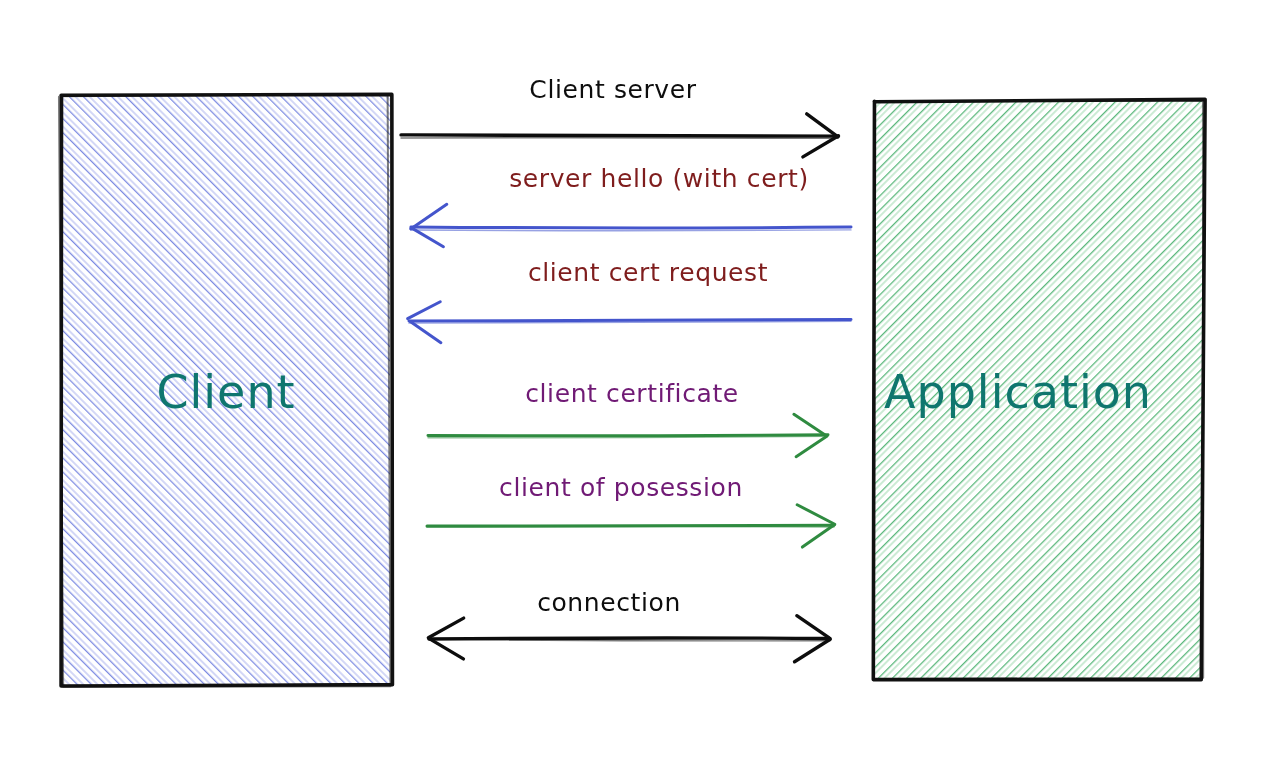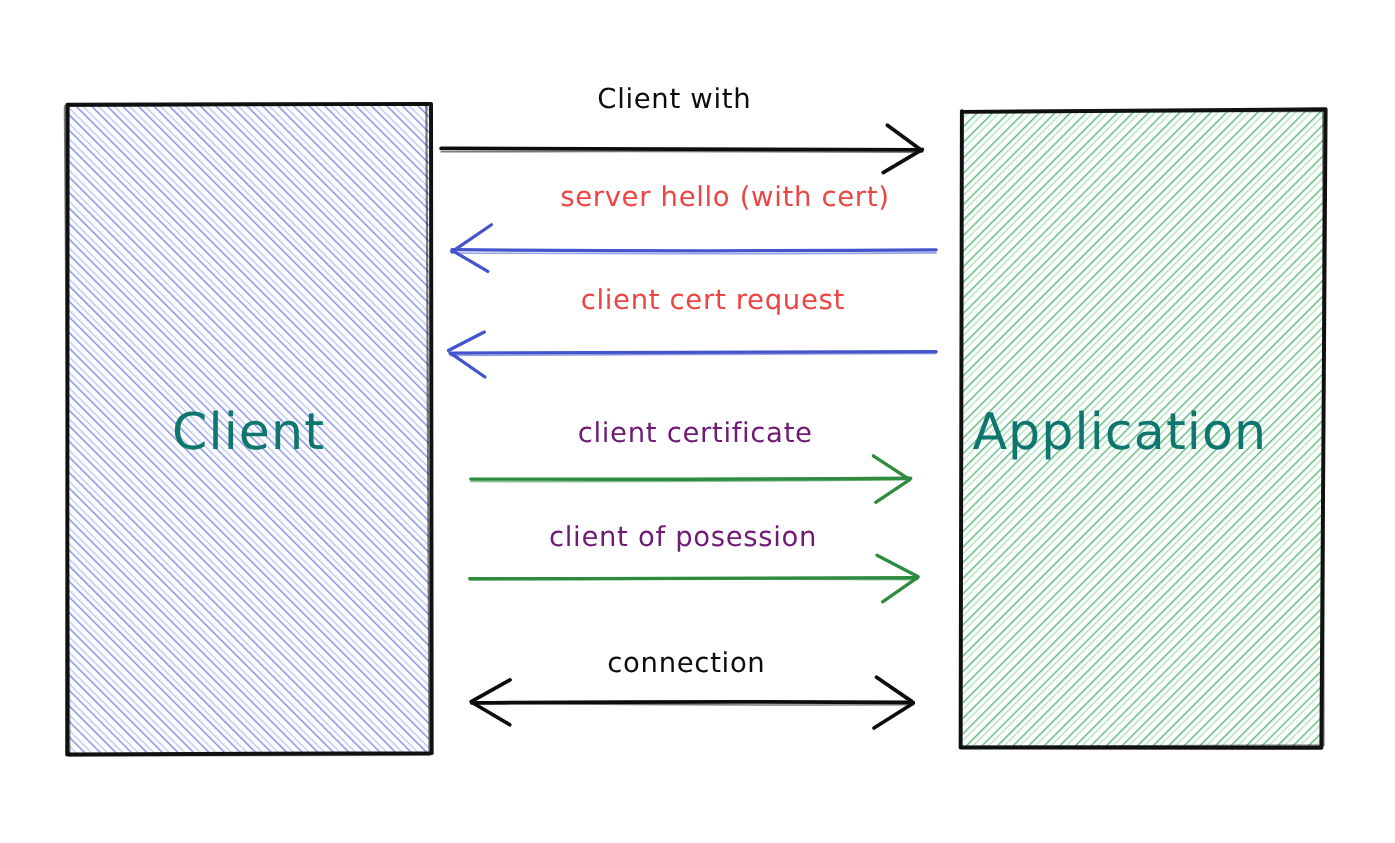--- a/index.html
+++ b/index.html
@@ -30,21 +30,21 @@
     position: absolute;
     font-family: "DejaVu Sans", sans-serif;
     font-size: 25px;
     font-weight: 400;
     letter-spacing: 0.6px;
     white-space: nowrap;
     transform: translateX(-50%);
     user-select: none;
   }
   .msg-label.black { color: #0d0d0d; }
-  .msg-label.blue  { color: #ef4444; }
+  .msg-label.blue  { color: #7f1d1d; }
   .msg-label.green { color: #701a75; }
 
   .node-title {
     position: absolute;
     font-family: "DejaVu Sans", sans-serif;
     font-size: 46px;
     font-weight: 400;
     letter-spacing: 1px;
     color: #0f766e;
     white-space: nowrap;
@@ -120,21 +120,21 @@
           <path d="M 463.3907267553732 658.8688953793608 L 429.24886915739626 638.6424189230893" fill="none" stroke="#0d0d0d" stroke-width="3.4" stroke-linecap="round"></path>
         </g>
       </g>
   </svg>
 
   <div id="node-labels">
       <div class="node-title" style="left: 226px; top: 392px;">Client</div>
       <div class="node-title" style="left: 1018px; top: 392px;">Application</div>
     </div>
   <div id="message-labels">
-      <div class="msg-label black" style="left: 613px; top: 75px;">Client with</div>
+      <div class="msg-label black" style="left: 613px; top: 75px;">Client server</div>
       <div class="msg-label blue" style="left: 659px; top: 164px;">server hello (with cert)</div>
       <div class="msg-label blue" style="left: 648px; top: 258px;">client cert request</div>
       <div class="msg-label green" style="left: 632px; top: 379px;">client certificate</div>
       <div class="msg-label green" style="left: 621px; top: 473px;">client of posession</div>
-      <div class="msg-label black" style="left: 609px; top: 588px; margin-left: 15px;">connection</div>
+      <div class="msg-label black" style="left: 609px; top: 588px;">connection</div>
     </div>
 
 </div>
 
 </body></html>

